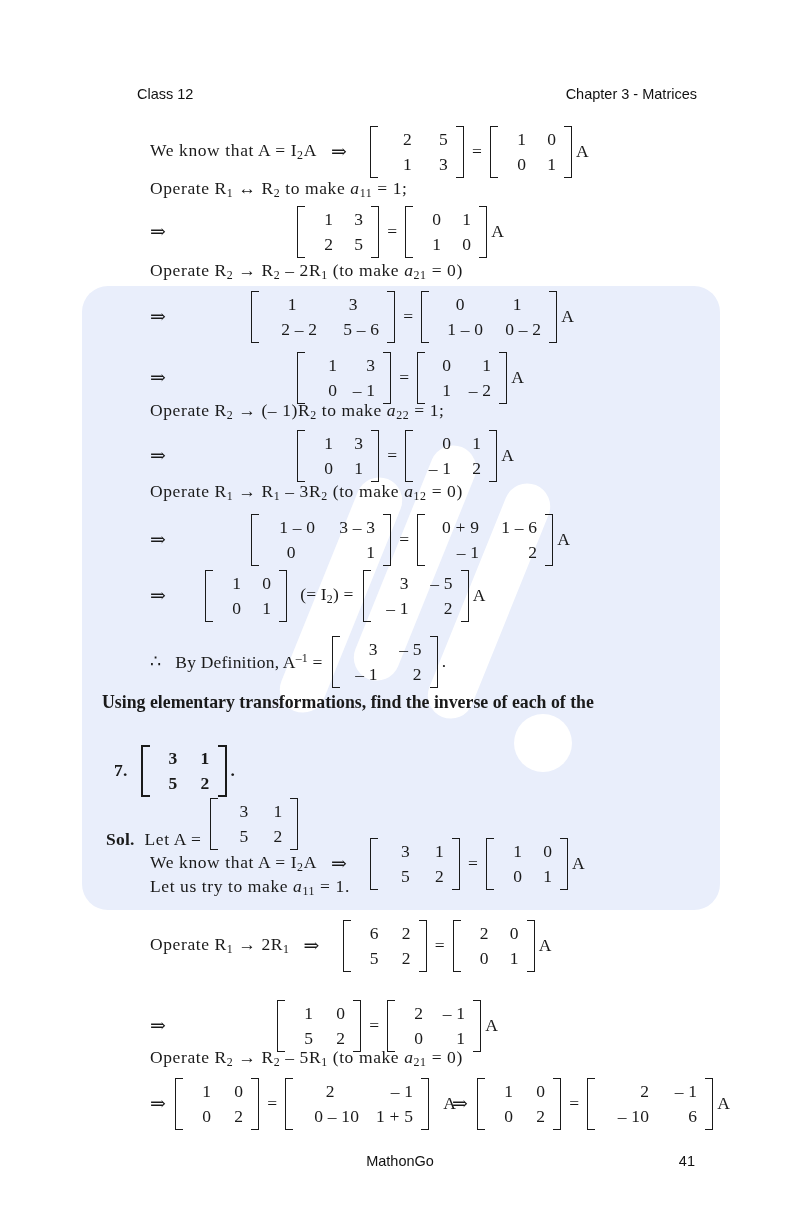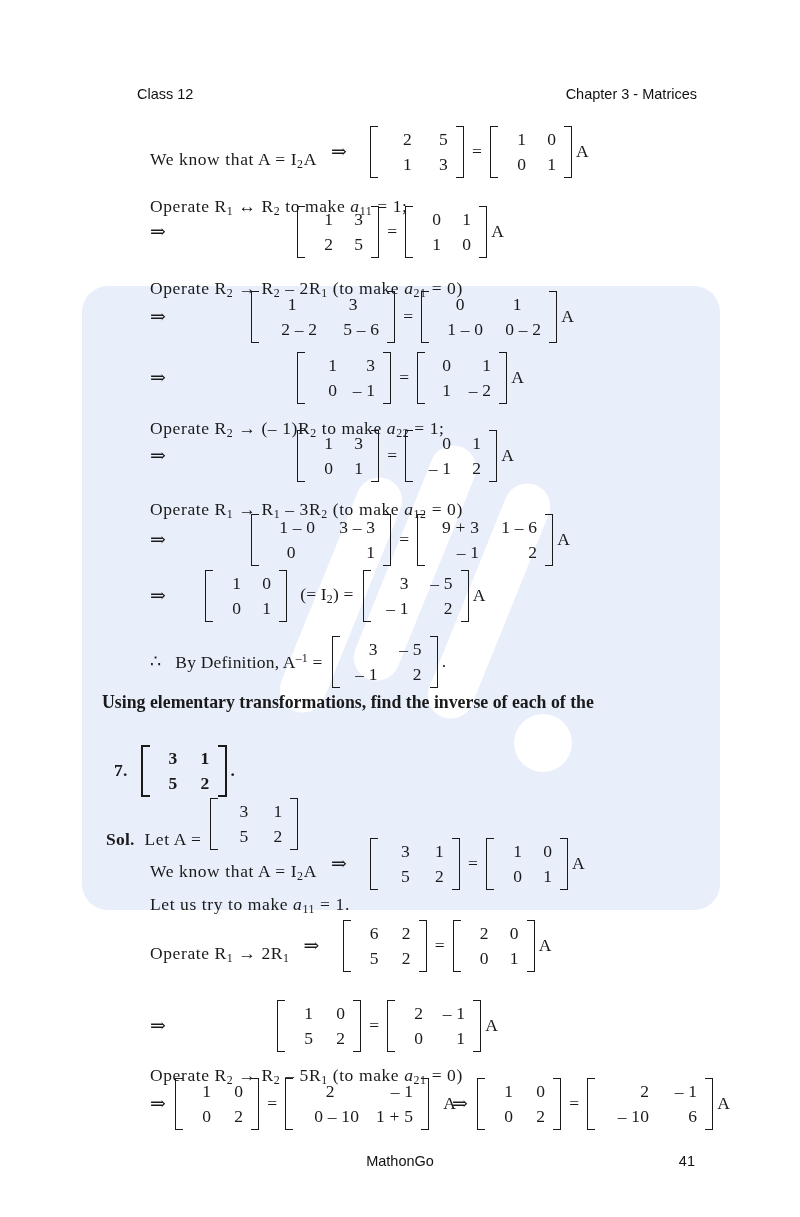--- a/index.html
+++ b/index.html
@@ -88,21 +88,21 @@
   
   .row {
     position: absolute;
     display: flex;
     align-items: center;
     white-space: nowrap;
     font-size: 17.5px;
     letter-spacing: .2px;
   }
   .txt { font-size: 17.5px; }
-  .txt.sp { letter-spacing: .6px; margin-top: 18px; }
+  .txt.sp { letter-spacing: .6px; }
   .bold { font-weight: bold; }
   sub { font-size: .68em; vertical-align: -0.28em; }
   sup { font-size: .68em; vertical-align: 0.5em; }
 
   .arrow { font-size: 19px; }
   .gap6  { display:inline-block; width:6px; }
   .gap10 { display:inline-block; width:10px; }
   .gap14 { display:inline-block; width:14px; }
   .gap20 { display:inline-block; width:20px; }
 
@@ -320,21 +320,21 @@
             <div>3 – 3</div>
           <div style="text-align:center;">0</div>
             <div>1</div>
         </span>
         <span class="brk r"></span>
       </span>
       <span class="eq">=</span>
       <span class="mat">
         <span class="brk l"></span>
         <span class="mat-grid" style="grid-template-columns:56px 58px;">
-          <div>9 + 3</div>
+          <div>0 + 9</div>
             <div>1 – 6</div>
           <div>– 1</div>
             <div>2</div>
         </span>
         <span class="brk r"></span>
       </span>
       <span class="tail">A</span>
     </div>
 
     <div class="row" style="left:150px; top:570px;">

